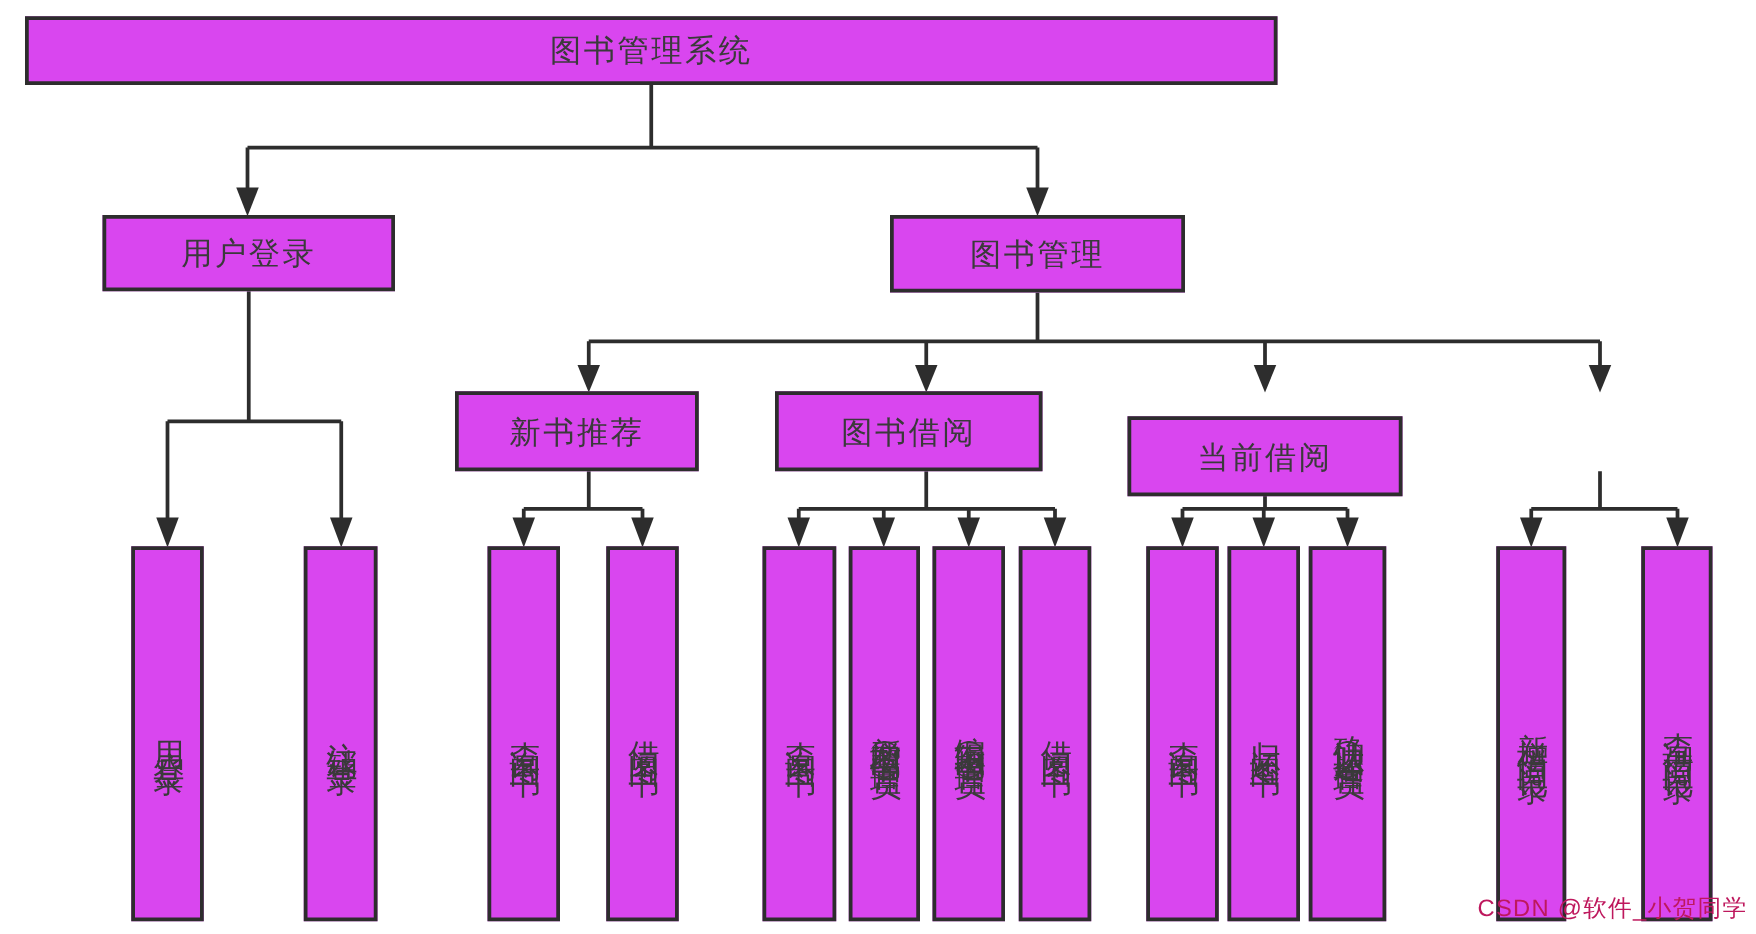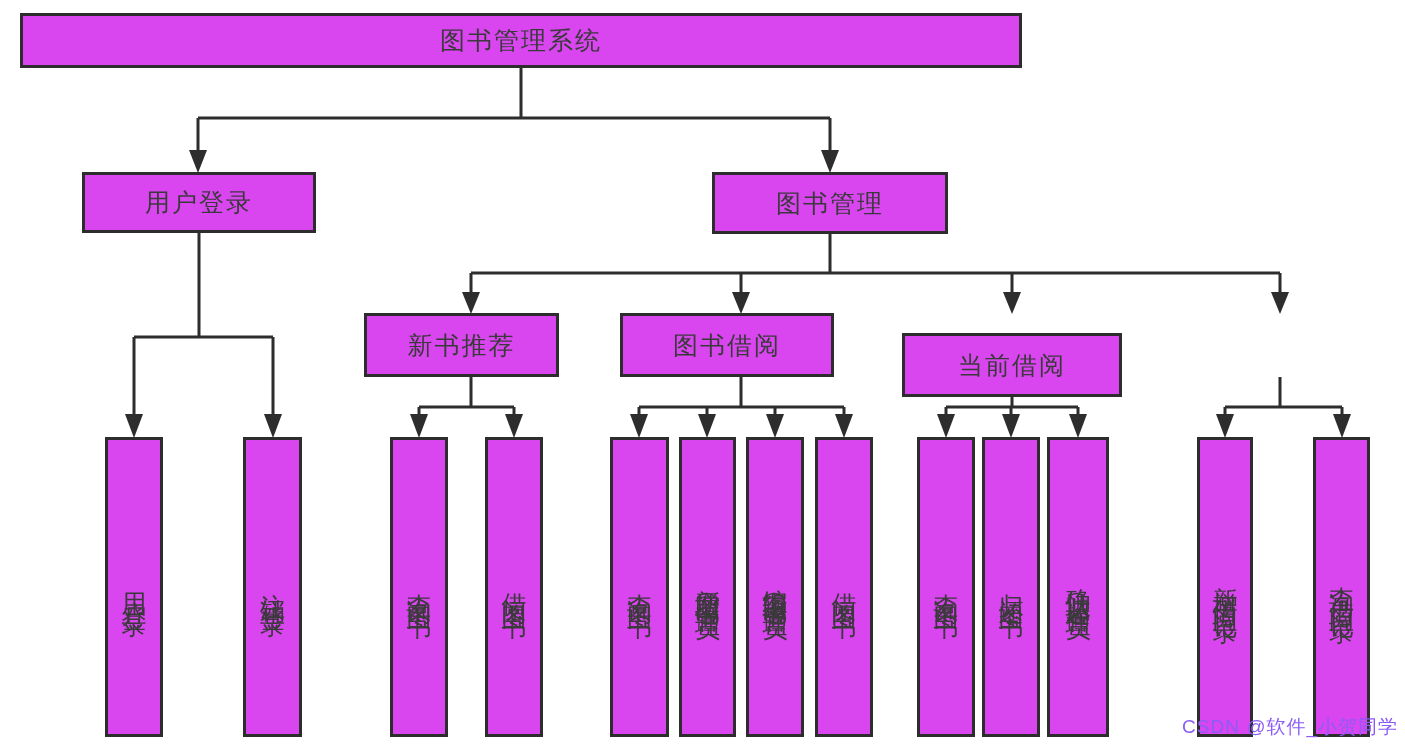--- a/index.html
+++ b/index.html
@@ -48,21 +48,21 @@
   }
   .leaf .vtext.long {
     letter-spacing: 4px;
   }
   .watermark {
     position: absolute;
     right: 7px;
     top: 714px;
     z-index: 2;
     font-size: 19px;
-    color: #8b5cf6;
+    color: #be185d;
     letter-spacing: 1px;
     white-space: nowrap;
   }
 </style>
 </head>
 <body>
 
 <div class="canvas">
 
   <svg class="connectors" width="1405" height="747" viewBox="0 0 1405 747">

